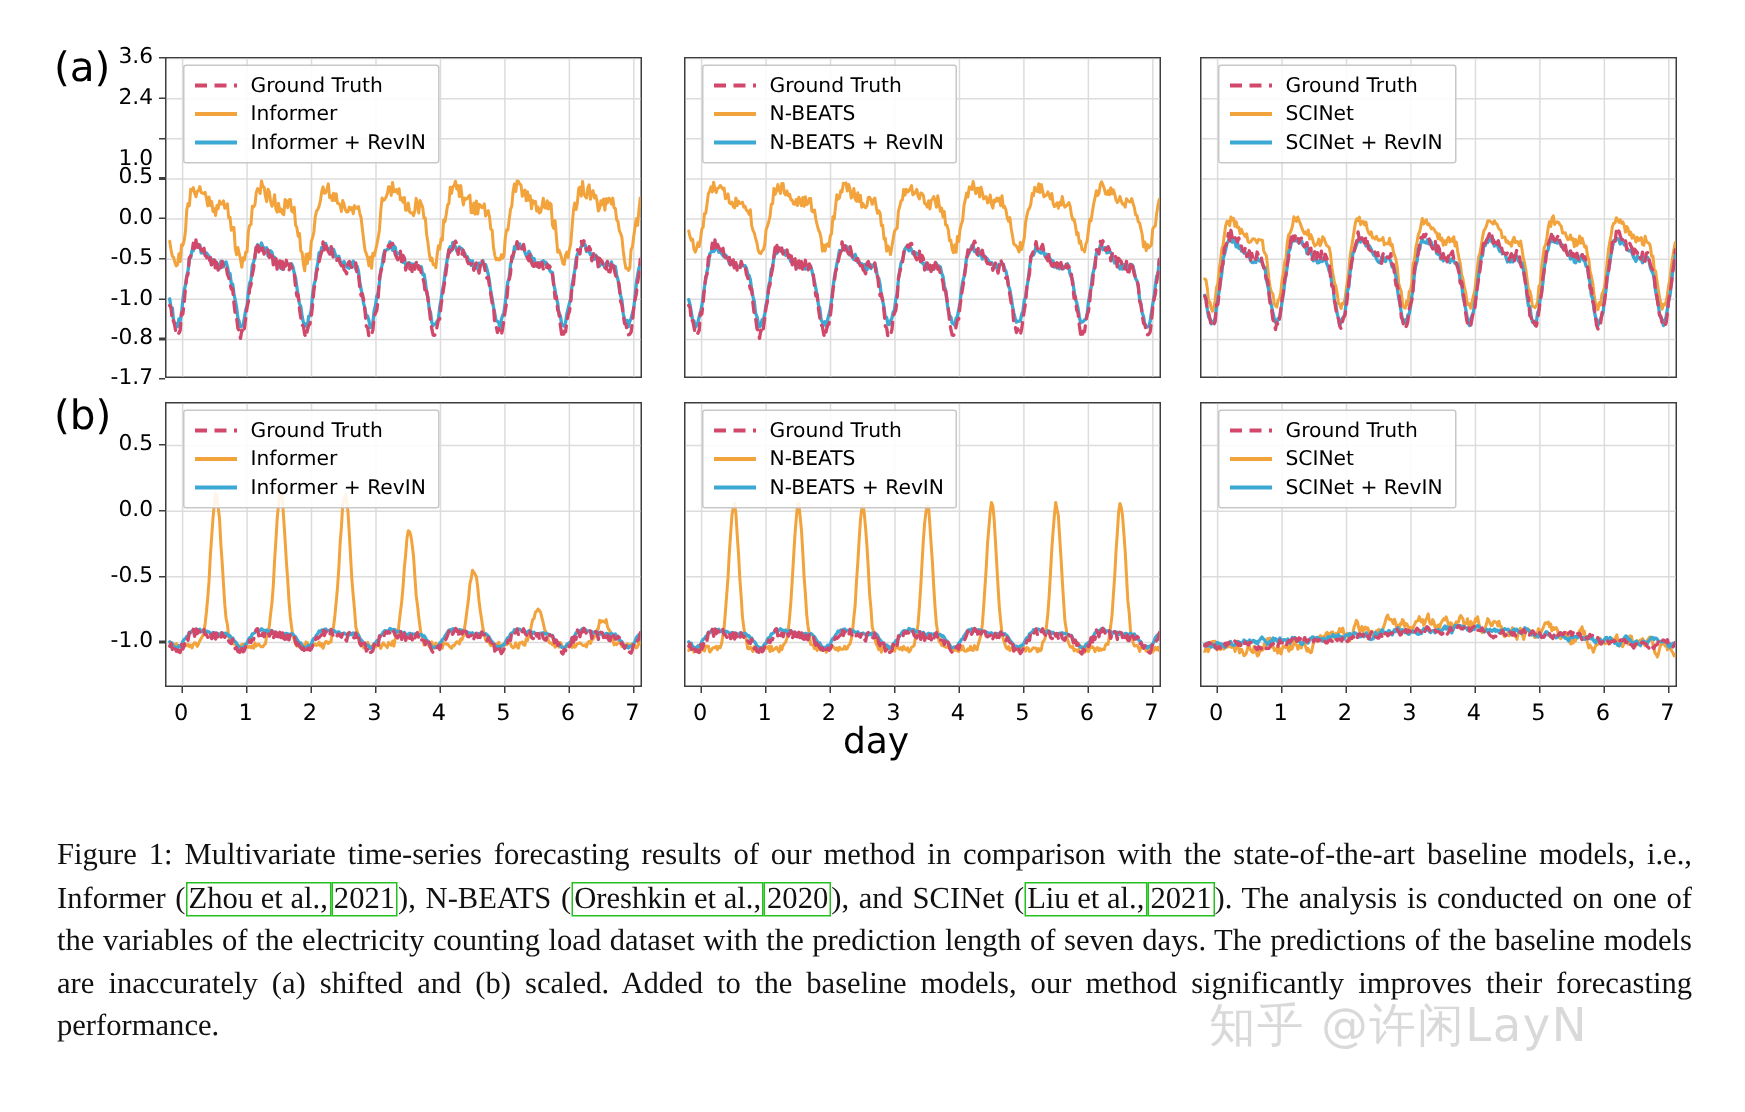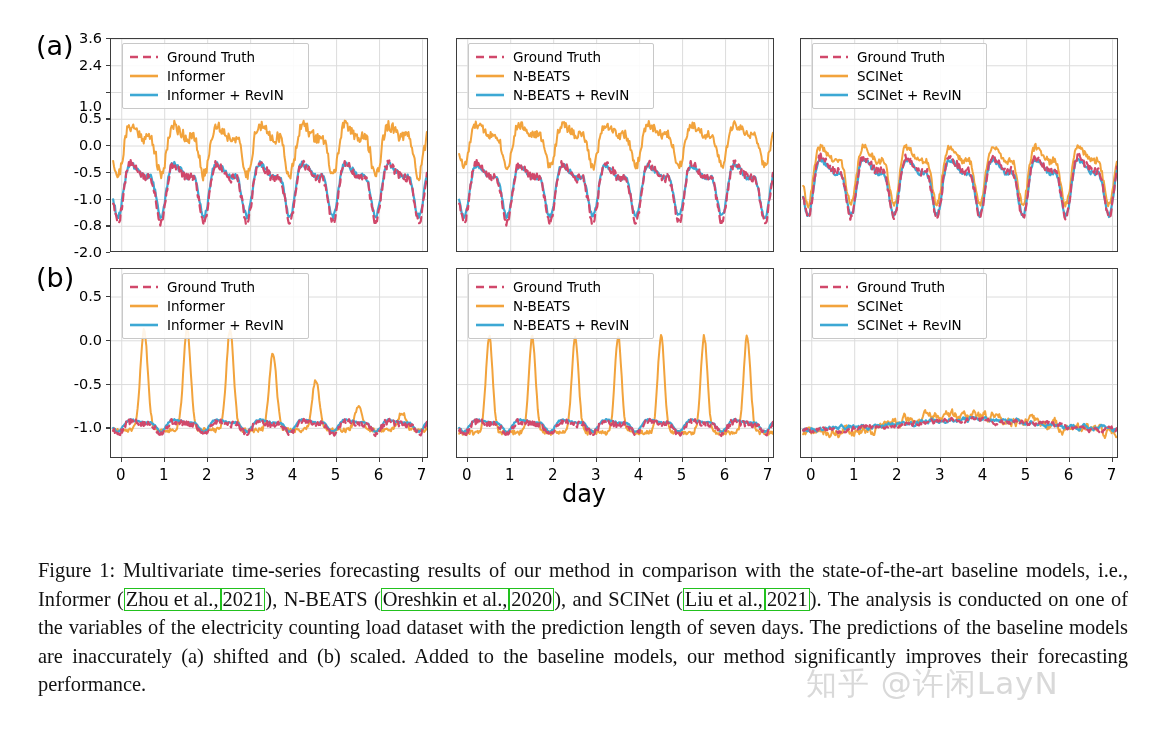--- a/index.html
+++ b/index.html
@@ -31,21 +31,21 @@
   }
   .xtick-mark{position:absolute;width:1.3px;height:4px;background:#3d3d3d;}
   .xaxis-title{
     position:absolute;font-size:24px;color:#000;
     font-family:"DejaVu Sans",sans-serif;transform:translateX(-50%);
   }
   .legend{
     position:absolute;box-sizing:border-box;
     background:rgba(255,255,255,0.88);
     border:1px solid #c8c8c8;border-radius:2px;
-    padding:5px 24px 5px 6px;
+    padding:5px 8px 5px 6px;
     display:flex;flex-direction:column;gap:3px;
     z-index:5;
   }
   .legend-row{display:flex;align-items:center;height:16px;}
   .legend-swatch{width:30px;height:14px;margin-right:8px;position:relative;flex:0 0 auto;}
   .legend-swatch svg{display:block;}
   .legend-text{
     font-size:13.5px;color:#000;font-family:"DejaVu Sans",sans-serif;
     white-space:nowrap;line-height:14px;
   }
@@ -120,21 +120,21 @@
         </div>
         <div class="legend-row">
           <span class="legend-swatch">
             <svg width="30" height="14">
               <line x1="1" y1="7" x2="29" y2="7" stroke="#3ca8d4" stroke-width="2.6" stroke-linecap="butt"></line>
             </svg>
           </span>
           <span class="legend-text">Informer + RevIN</span>
         </div>
       </div>
-      <div class="ytick" style="left: 58px; width: 44px; top: 252px;">-2.0</div>
+      <div class="ytick" style="left: 58px; width: 44px; top: 252px;">-1.7</div>
       <div class="ytick-mark" style="left: 106px; top: 252px;"></div>
       <div class="ytick" style="left: 58px; width: 44px; top: 225.25px;">-0.8</div>
       <div class="ytick-mark" style="left: 106px; top: 225.25px;"></div>
       <div class="ytick" style="left: 58px; width: 44px; top: 198.5px;">-1.0</div>
       <div class="ytick-mark" style="left: 106px; top: 198.5px;"></div>
       <div class="ytick" style="left: 58px; width: 44px; top: 171.75px;">-0.5</div>
       <div class="ytick-mark" style="left: 106px; top: 171.75px;"></div>
       <div class="ytick" style="left: 58px; width: 44px; top: 145px;">0.0</div>
       <div class="ytick-mark" style="left: 106px; top: 145px;"></div>
       <div class="ytick" style="left: 58px; width: 44px; top: 118.25px;">0.5</div>

